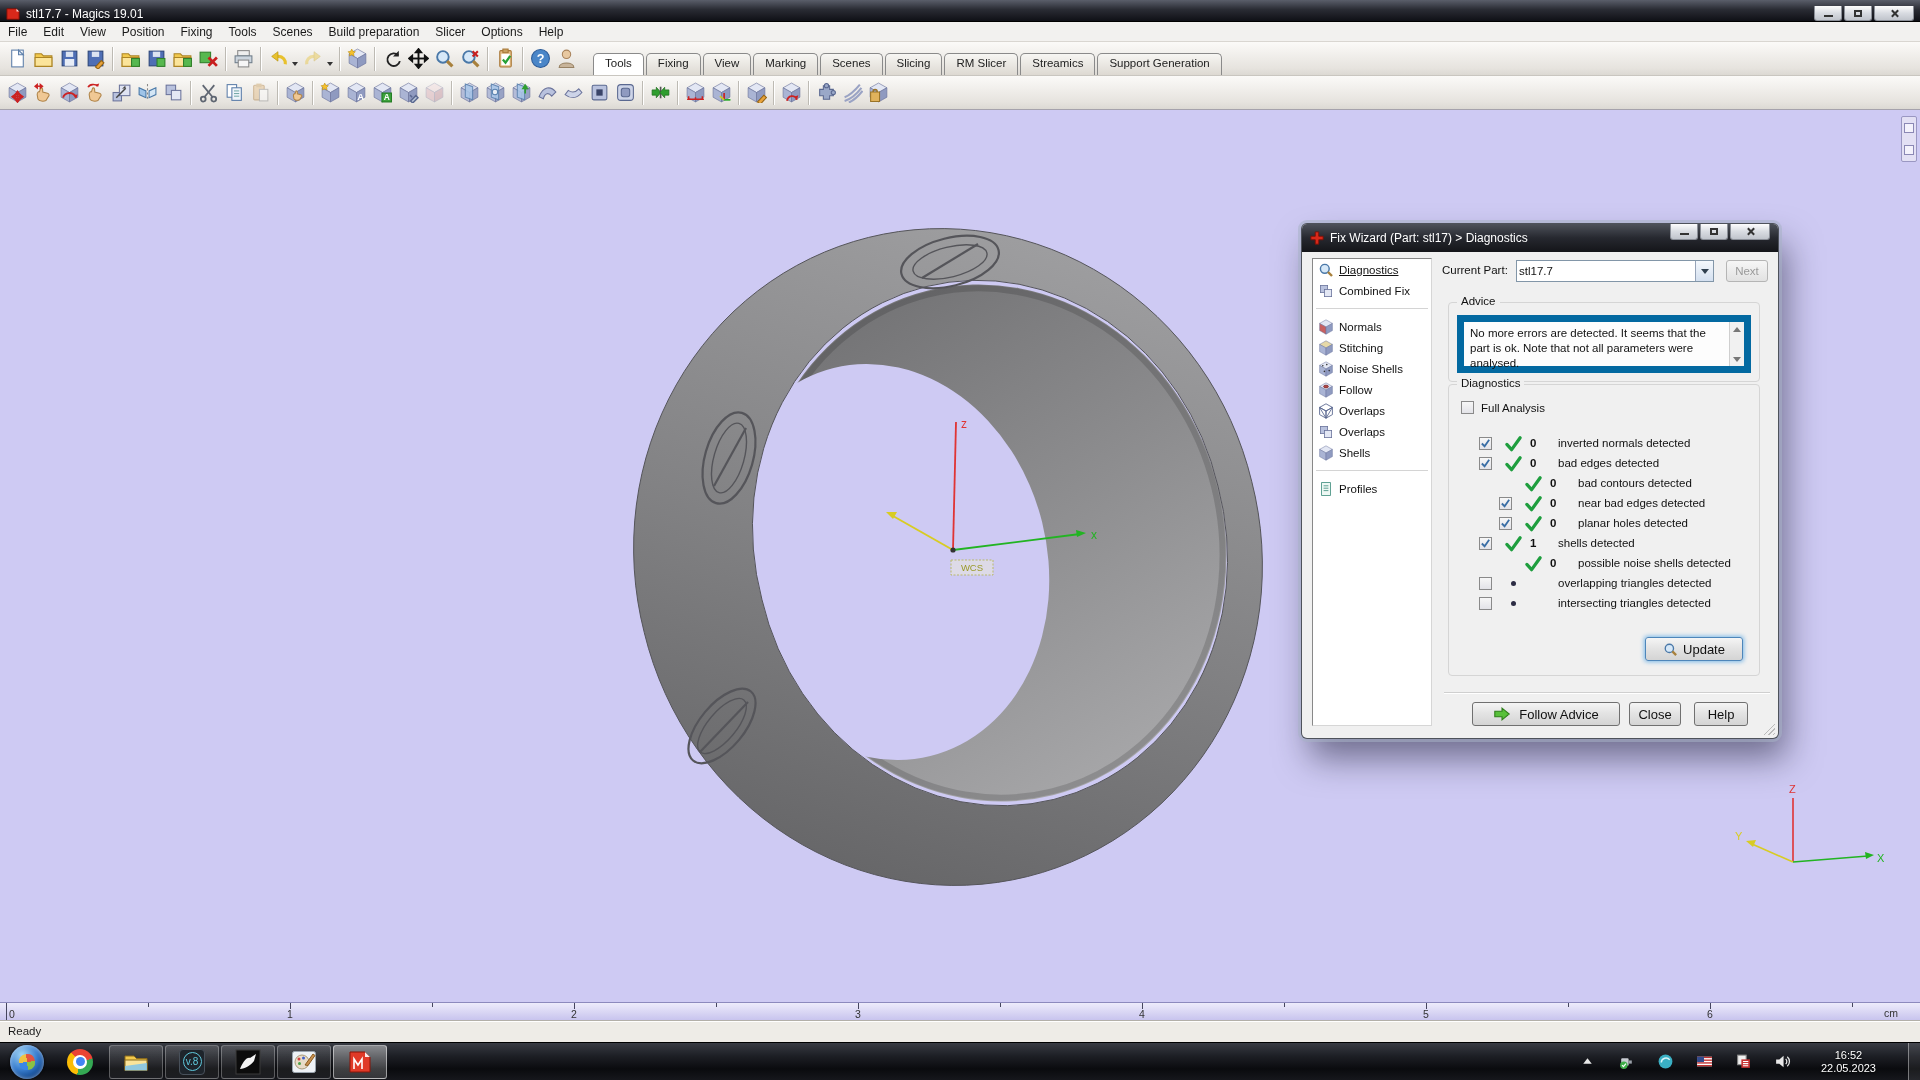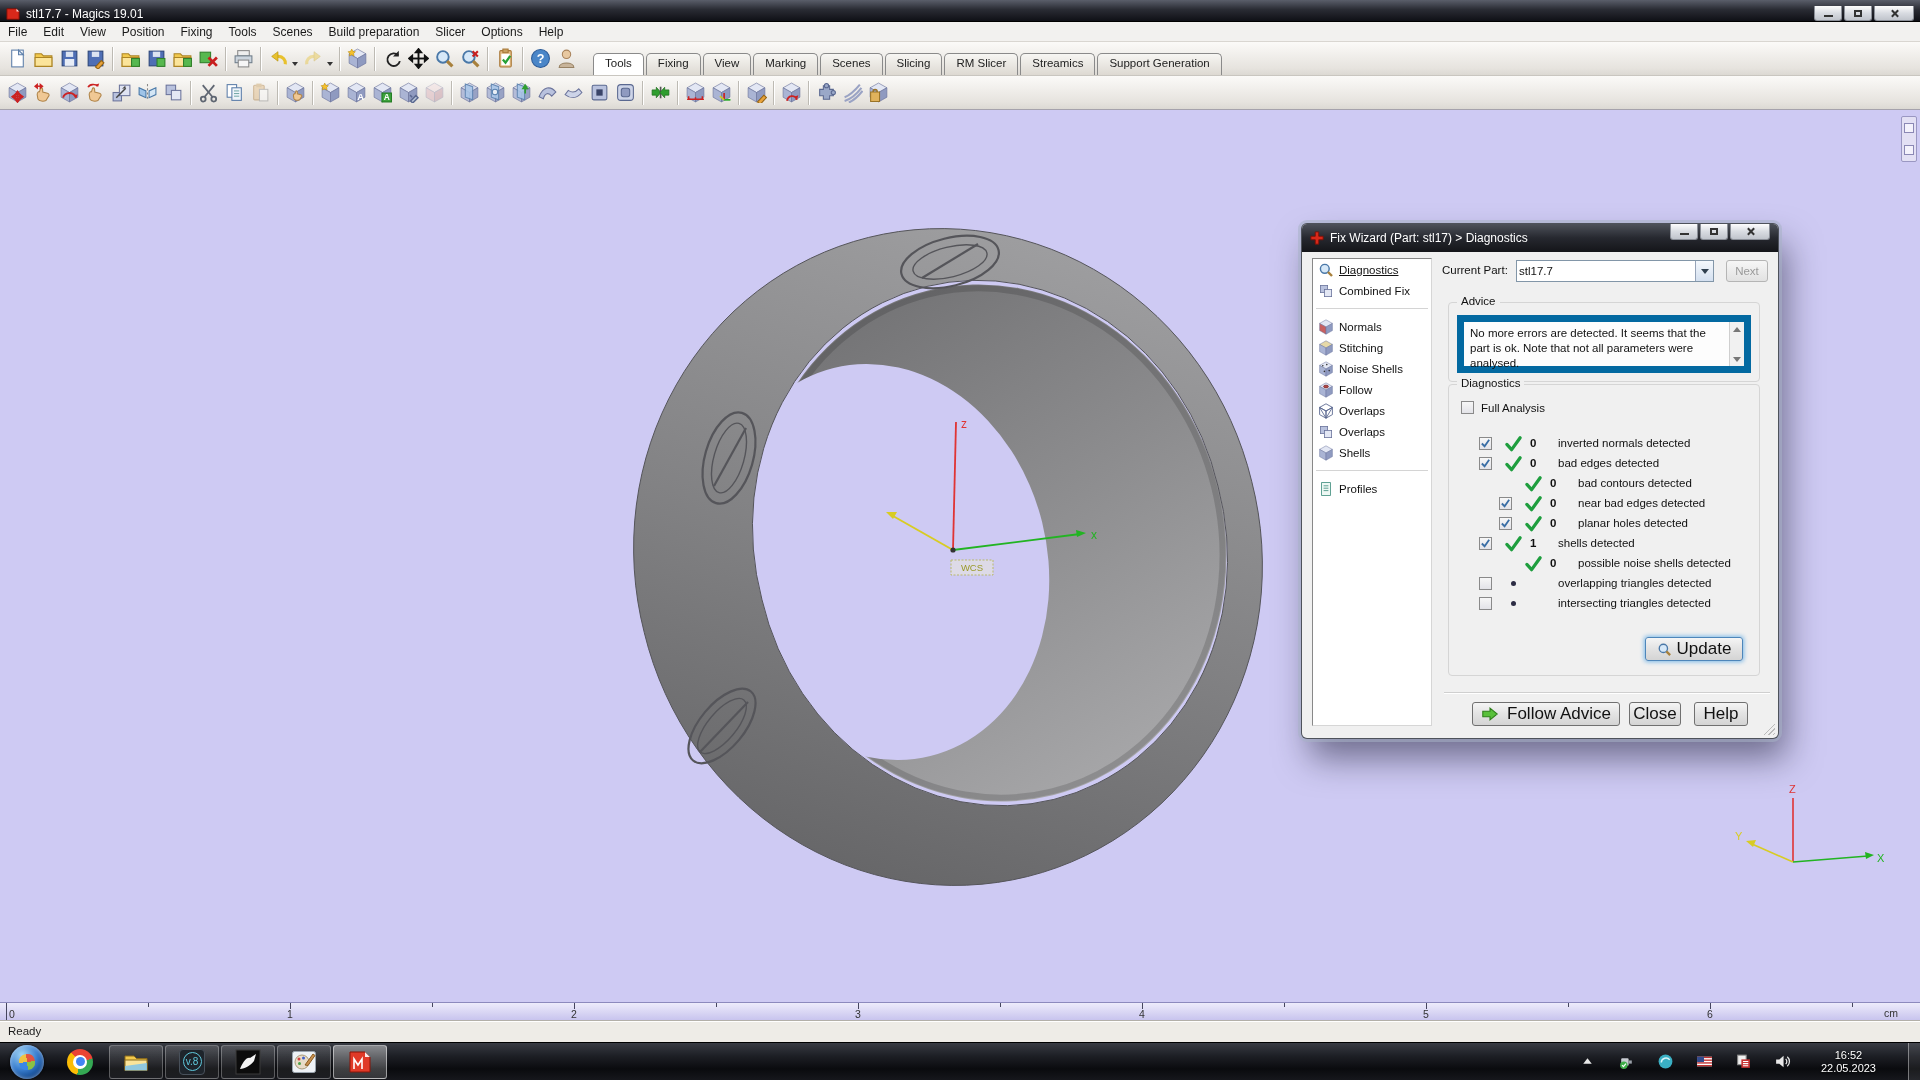--- a/index.html
+++ b/index.html
@@ -106,21 +106,21 @@
   .wcb{width:13px;height:13px;border:1px solid #8a8a8a;background:linear-gradient(#f7f7f7,#e3e3e8);
     flex:0 0 auto;display:flex;align-items:center;justify-content:center}
   .wcb svg{width:11px;height:11px}
   .wcb-slot{width:13px;height:13px;flex:0 0 auto}
   .dg-status{width:22px;margin:0 6px 0 10px;display:flex;align-items:center;justify-content:center;flex:0 0 auto}
   .dg-status svg{width:19px;height:19px}
   .dot{width:5px;height:5px;border-radius:50%;background:#2c2c44}
   .dg-count{width:18px;font-weight:bold;flex:0 0 auto}
   .dg-label{margin-left:10px;white-space:nowrap}
   .btn{border:1px solid #707070;border-radius:3px;background:linear-gradient(#f5f5f5,#e4e4e4 45%,#d4d4d4);
-    display:flex;align-items:center;justify-content:center;font-size:17px;color:#111}
+    display:flex;align-items:center;justify-content:center;font-size:13px;color:#111}
   .upd-btn{position:absolute;right:16px;bottom:14px;width:98px;height:24px;gap:5px;
     border-color:#4e86ba;box-shadow:0 0 4px 1px #7cb9e8}
   .upd-btn svg{width:15px;height:15px}
   .fw-footline{position:absolute;left:142px;right:8px;top:468px;border-top:1px solid #cfcfcf;box-shadow:0 1px 0 #fff}
   .fw-follow{position:absolute;left:170px;top:478px;width:148px;height:24px;gap:8px}
   .fw-follow svg{width:18px;height:18px}
   .fw-close{position:absolute;left:327px;top:478px;width:52px;height:24px}
   .fw-help{position:absolute;left:392px;top:478px;width:54px;height:24px}
   .grip{position:absolute;right:3px;bottom:3px;width:12px;height:12px;
     background:linear-gradient(135deg,transparent 0 50%,#bbb 50% 55%,transparent 55% 70%,#bbb 70% 75%,transparent 75% 90%,#bbb 90% 95%,transparent 95%)}

